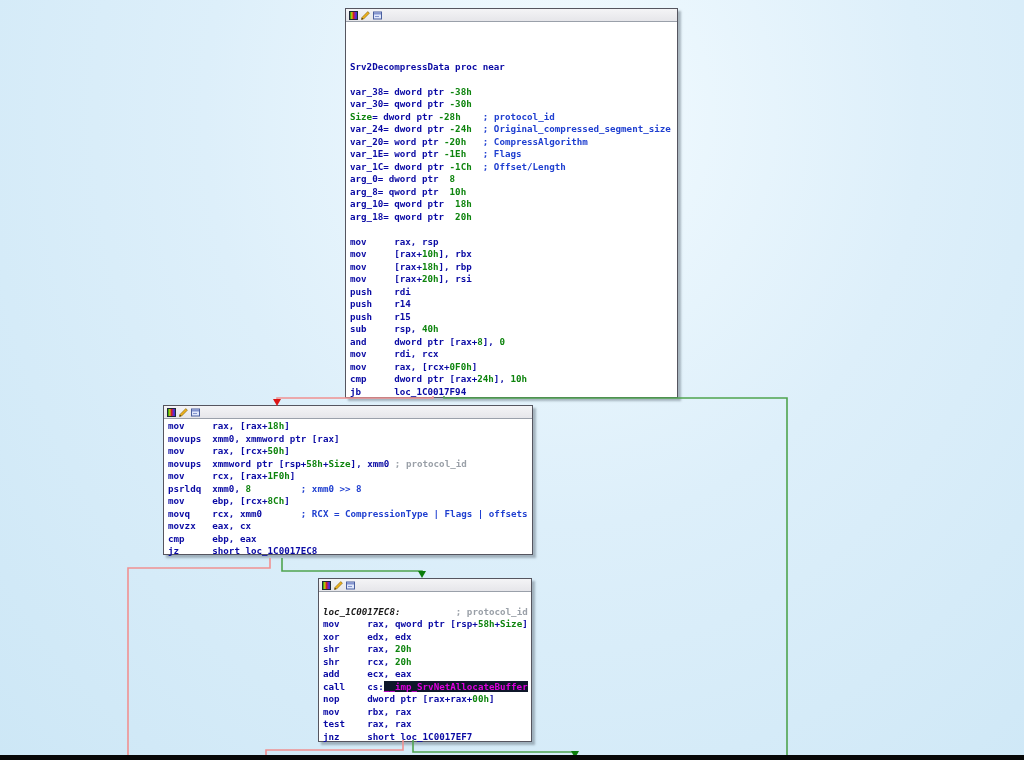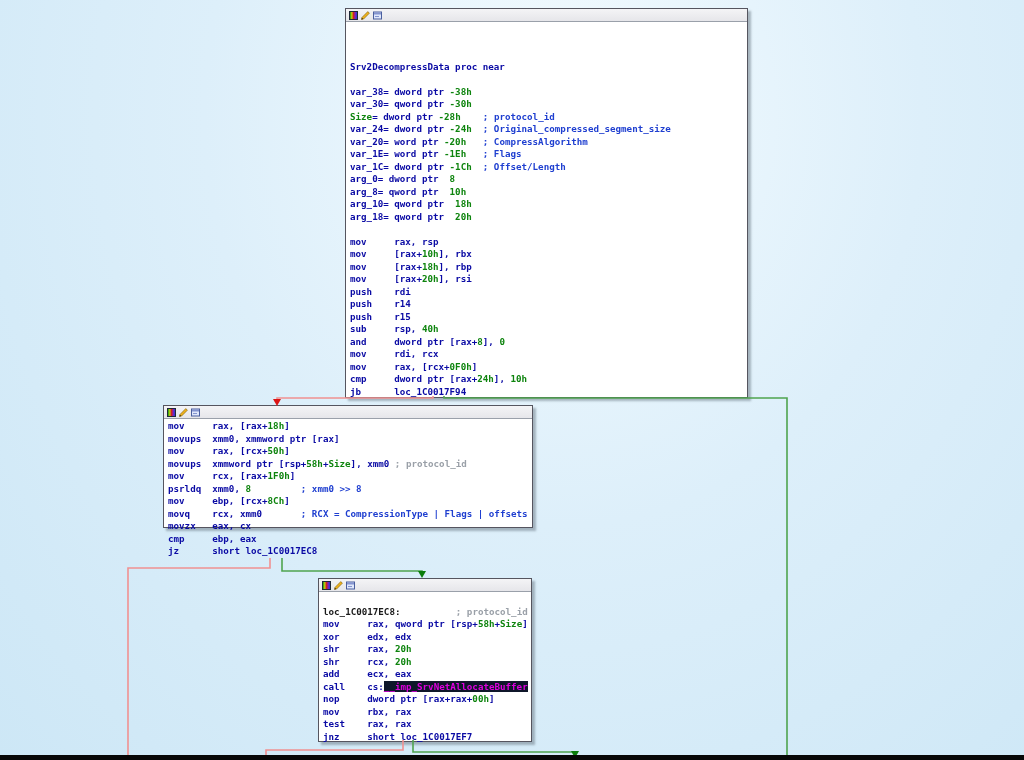--- a/index.html
+++ b/index.html
@@ -28,56 +28,56 @@
   .node-body{
     padding:1px 0 0 4px;
     font:700 9.2px "DejaVu Sans Mono", monospace;
     line-height:12.5px;white-space:pre;overflow:hidden;
   }
   .asm-line{height:12.5px;}
   .seg-code   {color:#0a0aa4;}
   .seg-num    {color:#0e840e;}
   .seg-comment{color:#1f3fd0;}
   .seg-autocmt{color:#9aa0a8;}
-  .seg-label  {color:#1a1a1a;}
+  .seg-label  {color:#1a1a1a;font-style:italic;}
   .seg-import {color:#de00de;background:#0f172a;}
   .bottom-strip{position:absolute;left:0;bottom:0;width:1024px;height:5px;background:#070707;z-index:4;}
 </style>
 </head>
 <body>
 
 <div class="screen" id="graph">
   <svg id="edges" width="1024" height="760" viewBox="0 0 1024 760">
       <polyline points="433,396 433,398 277,398 277,400" fill="none" stroke="#f09191" stroke-width="1.6"></polyline>
       <polygon points="273,399 281,399 277,406" fill="#dc1414"></polygon>
       <polyline points="444,396 444,398 787,398 787,757" fill="none" stroke="#4fa44f" stroke-width="1.6"></polyline>
       <polyline points="270,558 270,568 128,568 128,757" fill="none" stroke="#f09191" stroke-width="1.6"></polyline>
       <polyline points="282,558 282,571 422,571 422,572" fill="none" stroke="#4fa44f" stroke-width="1.6"></polyline>
       <polygon points="418,571 426,571 422,578" fill="#0b7d0b"></polygon>
       <polyline points="403,740 403,750 266,750 266,757" fill="none" stroke="#f09191" stroke-width="1.6"></polyline>
       <polyline points="413,740 413,752 575,752 575,753" fill="none" stroke="#4fa44f" stroke-width="1.6"></polyline>
       <polygon points="571,751 579,751 575,758" fill="#0b7d0b"></polygon>
     </svg>
   <div class="bottom-strip"></div>
-<div class="node" style="left: 345px; top: 8px; width: 403px; height: 390px;">
+<div class="node" style="left: 345px; top: 8px; width: 333px; height: 390px;">
     <div class="node-titlebar">
       <span class="icon icon-palette"></span>
       <span class="icon"><svg width="9" height="9" viewBox="0 0 9 9">
             <path d="M0.5 8.5 L2.6 8.0 L8.4 2.2 L6.8 0.6 L1.0 6.4 Z" fill="#efb21b" stroke="#7c5a00" stroke-width="0.6"></path>
             <path d="M0.5 8.5 L2.2 8.1 L0.9 6.8 Z" fill="#3a2c10"></path>
           </svg></span>
       <span class="icon"><svg width="9" height="9" viewBox="0 0 9 9">
             <rect x="0.5" y="1" width="8" height="7" fill="#dfe7fb" stroke="#4a5f9e" stroke-width="1"></rect>
             <rect x="1" y="1.5" width="7" height="2" fill="#8494cf"></rect>
             <rect x="2" y="5" width="4" height="1" fill="#8494cf"></rect>
           </svg></span>
     </div>
     <div class="node-body"><div class="asm-line">&nbsp;</div><div class="asm-line">&nbsp;</div><div class="asm-line">&nbsp;</div><div class="asm-line"><span class="seg-code">Srv2DecompressData proc near</span></div><div class="asm-line">&nbsp;</div><div class="asm-line"><span class="seg-code">var_38= dword ptr </span><span class="seg-num">-38h</span></div><div class="asm-line"><span class="seg-code">var_30= qword ptr </span><span class="seg-num">-30h</span></div><div class="asm-line"><span class="seg-num">Size</span><span class="seg-code">= dword ptr </span><span class="seg-num">-28h</span><span class="seg-code">    </span><span class="seg-comment">; protocol_id</span></div><div class="asm-line"><span class="seg-code">var_24= dword ptr </span><span class="seg-num">-24h</span><span class="seg-code">  </span><span class="seg-comment">; Original_compressed_segment_size</span></div><div class="asm-line"><span class="seg-code">var_20= word ptr </span><span class="seg-num">-20h</span><span class="seg-code">   </span><span class="seg-comment">; CompressAlgorithm</span></div><div class="asm-line"><span class="seg-code">var_1E= word ptr </span><span class="seg-num">-1Eh</span><span class="seg-code">   </span><span class="seg-comment">; Flags</span></div><div class="asm-line"><span class="seg-code">var_1C= dword ptr </span><span class="seg-num">-1Ch</span><span class="seg-code">  </span><span class="seg-comment">; Offset/Length</span></div><div class="asm-line"><span class="seg-code">arg_0= dword ptr  </span><span class="seg-num">8</span></div><div class="asm-line"><span class="seg-code">arg_8= qword ptr  </span><span class="seg-num">10h</span></div><div class="asm-line"><span class="seg-code">arg_10= qword ptr  </span><span class="seg-num">18h</span></div><div class="asm-line"><span class="seg-code">arg_18= qword ptr  </span><span class="seg-num">20h</span></div><div class="asm-line">&nbsp;</div><div class="asm-line"><span class="seg-code">mov     rax, rsp</span></div><div class="asm-line"><span class="seg-code">mov     [rax+</span><span class="seg-num">10h</span><span class="seg-code">], rbx</span></div><div class="asm-line"><span class="seg-code">mov     [rax+</span><span class="seg-num">18h</span><span class="seg-code">], rbp</span></div><div class="asm-line"><span class="seg-code">mov     [rax+</span><span class="seg-num">20h</span><span class="seg-code">], rsi</span></div><div class="asm-line"><span class="seg-code">push    rdi</span></div><div class="asm-line"><span class="seg-code">push    r14</span></div><div class="asm-line"><span class="seg-code">push    r15</span></div><div class="asm-line"><span class="seg-code">sub     rsp, </span><span class="seg-num">40h</span></div><div class="asm-line"><span class="seg-code">and     dword ptr [rax+</span><span class="seg-num">8</span><span class="seg-code">], </span><span class="seg-num">0</span></div><div class="asm-line"><span class="seg-code">mov     rdi, rcx</span></div><div class="asm-line"><span class="seg-code">mov     rax, [rcx+</span><span class="seg-num">0F0h</span><span class="seg-code">]</span></div><div class="asm-line"><span class="seg-code">cmp     dword ptr [rax+</span><span class="seg-num">24h</span><span class="seg-code">], </span><span class="seg-num">10h</span></div><div class="asm-line"><span class="seg-code">jb      loc_1C0017F94</span></div></div>
   </div>
-    <div class="node" style="left: 163px; top: 405px; width: 370px; height: 123px;">
+    <div class="node" style="left: 163px; top: 405px; width: 370px; height: 150px;">
     <div class="node-titlebar">
       <span class="icon icon-palette"></span>
       <span class="icon"><svg width="9" height="9" viewBox="0 0 9 9">
             <path d="M0.5 8.5 L2.6 8.0 L8.4 2.2 L6.8 0.6 L1.0 6.4 Z" fill="#efb21b" stroke="#7c5a00" stroke-width="0.6"></path>
             <path d="M0.5 8.5 L2.2 8.1 L0.9 6.8 Z" fill="#3a2c10"></path>
           </svg></span>
       <span class="icon"><svg width="9" height="9" viewBox="0 0 9 9">
             <rect x="0.5" y="1" width="8" height="7" fill="#dfe7fb" stroke="#4a5f9e" stroke-width="1"></rect>
             <rect x="1" y="1.5" width="7" height="2" fill="#8494cf"></rect>
             <rect x="2" y="5" width="4" height="1" fill="#8494cf"></rect>

